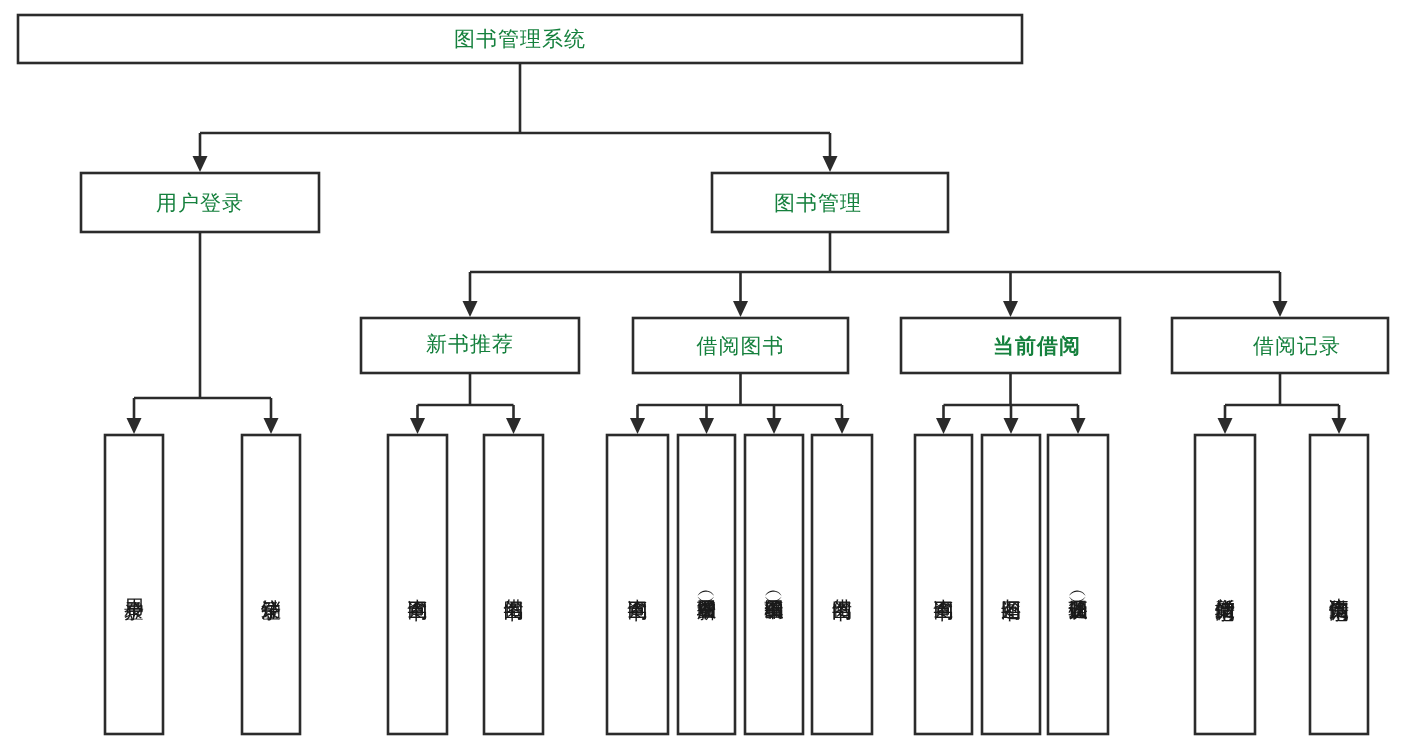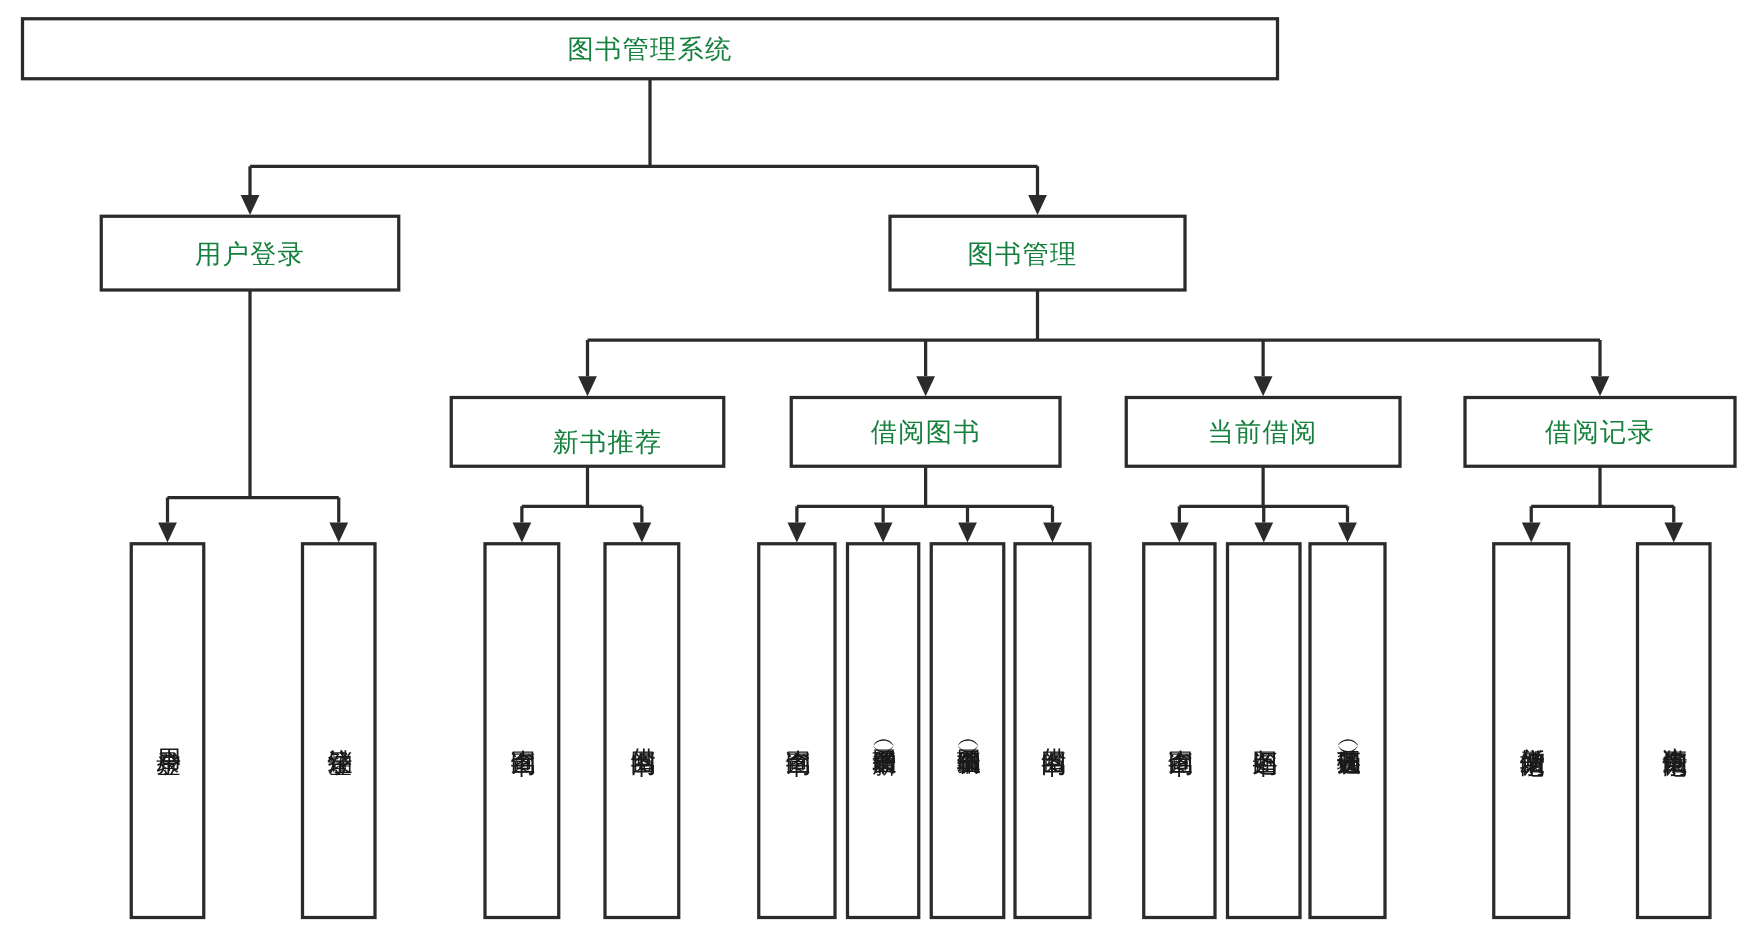--- a/index.html
+++ b/index.html
@@ -113,24 +113,24 @@
         <rect class="node-box" x="982" y="435" width="58" height="299"></rect>
         <rect class="node-box" x="1048" y="435" width="60" height="299"></rect>
         <rect class="node-box" x="1195" y="435" width="60" height="299"></rect>
         <rect class="node-box" x="1310" y="435" width="58" height="299"></rect>
       </g>
   </svg>
   <div id="labels-layer">
       <div class="hlabel-wrap" style="left: 18px; top: 15px; width: 1004px; height: 48px;">图书管理系统</div>
       <div class="hlabel-wrap" style="left: 81px; top: 173px; width: 238px; height: 59px;">用户登录</div>
       <div class="hlabel-wrap" style="left: 712px; top: 173px; width: 212px; height: 59px;">图书管理</div>
-      <div class="hlabel-wrap" style="left: 361px; top: 328px; width: 218px; height: 51px; margin-left: 16px;">新书推荐</div>
+      <div class="hlabel-wrap" style="left: 361px; top: 318px; width: 218px; height: 51px;">新书推荐</div>
       <div class="hlabel-wrap" style="left: 633px; top: 318px; width: 215px; height: 55px;">借阅图书</div>
-      <div class="hlabel-wrap" style="left: 913px; top: 318px; width: 194px; height: 55px;">当前借阅</div>
-      <div class="hlabel-wrap" style="left: 1172px; top: 318px; width: 216px; height: 55px;">借阅记录</div>
+      <div class="hlabel-wrap" style="left: 940px; top: 318px; width: 194px; height: 55px; font-weight: bold;">当前借阅</div>
+      <div class="hlabel-wrap" style="left: 1172px; top: 318px; width: 216px; height: 55px; padding-left: 17px;">借阅记录</div>
       <div class="vlabel-wrap" style="left: 105px; top: 435px; width: 58px; height: 299px;">用户登录</div>
       <div class="vlabel-wrap" style="left: 242px; top: 435px; width: 58px; height: 299px;">注销登录</div>
       <div class="vlabel-wrap" style="left: 388px; top: 435px; width: 59px; height: 299px;">查询图书</div>
       <div class="vlabel-wrap" style="left: 484px; top: 435px; width: 59px; height: 299px;">借阅图书</div>
       <div class="vlabel-wrap" style="left: 607px; top: 435px; width: 61px; height: 299px;">查询图书</div>
       <div class="vlabel-wrap" style="left: 678px; top: 435px; width: 57px; height: 299px; font-size: 19px; letter-spacing: 0px;">新增图书（管理员）</div>
       <div class="vlabel-wrap" style="left: 745px; top: 435px; width: 58px; height: 299px; font-size: 19px; letter-spacing: 0px;">编辑图书（管理员）</div>
       <div class="vlabel-wrap" style="left: 812px; top: 435px; width: 60px; height: 299px;">借阅图书</div>
       <div class="vlabel-wrap" style="left: 915px; top: 435px; width: 57px; height: 299px;">查询图书</div>
       <div class="vlabel-wrap" style="left: 982px; top: 435px; width: 58px; height: 299px;">归还图书</div>

